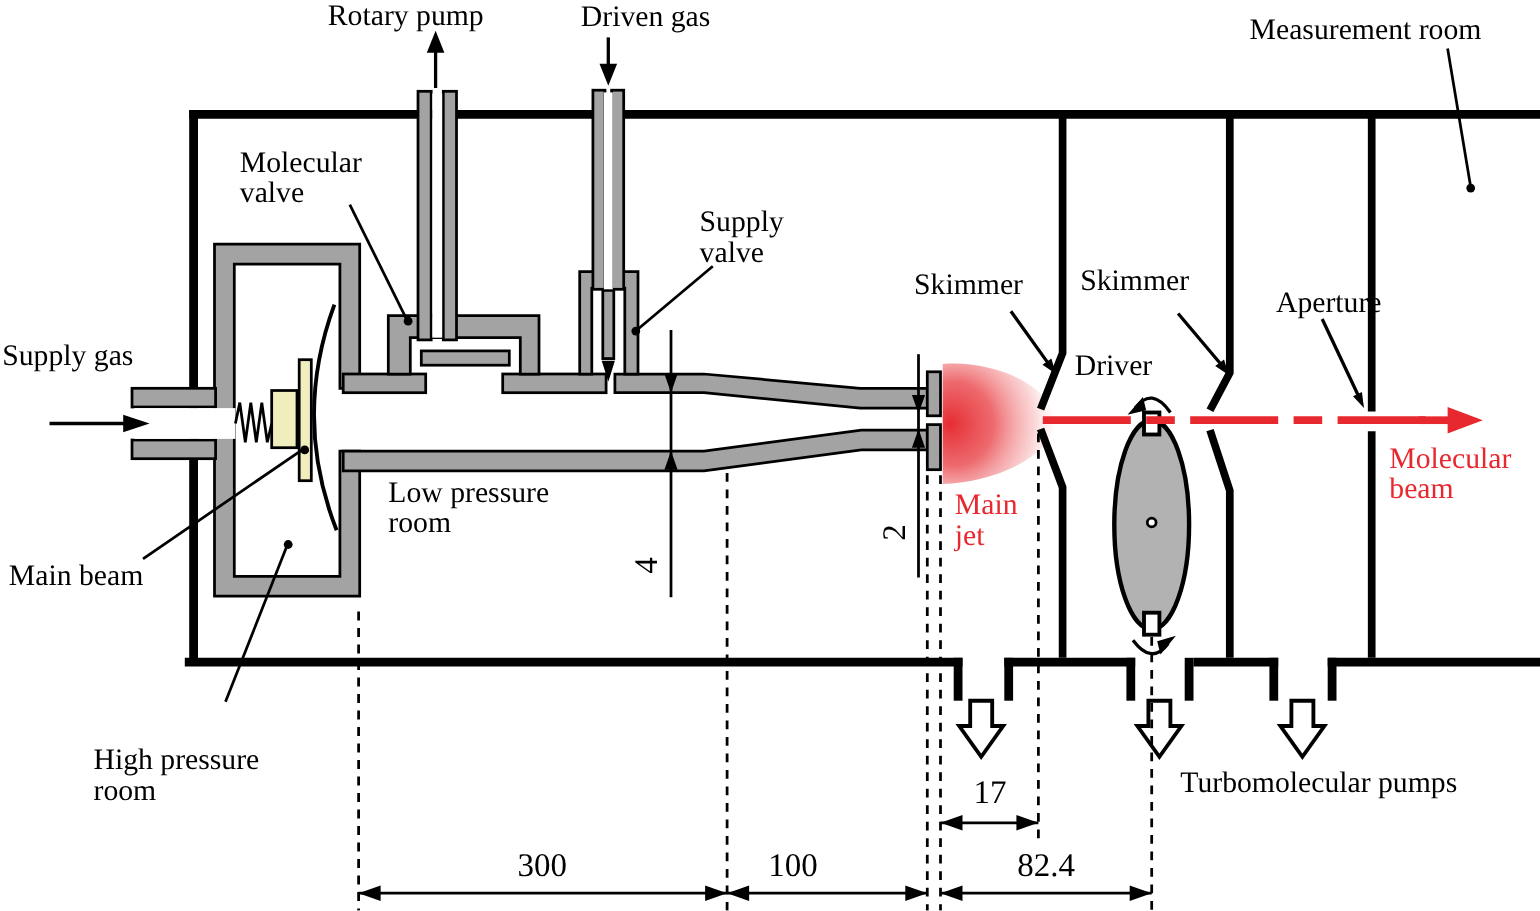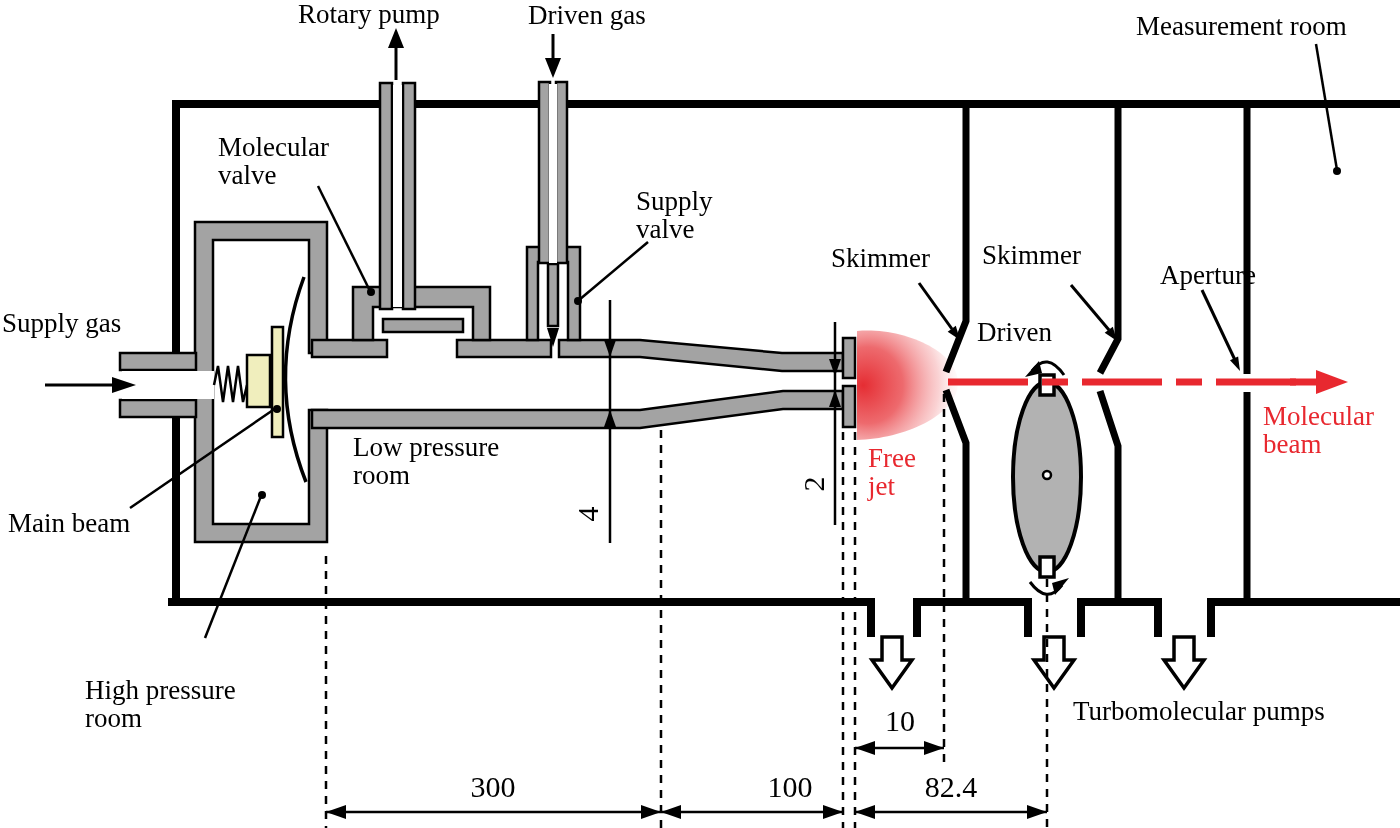--- a/index.html
+++ b/index.html
@@ -280,34 +280,34 @@
   </div>
 
   <div class="lbl" style="left:85px;top:676px">
     <span class="ln">High pressure</span>
     <span class="ln">room</span>
   </div>
 
   <div class="lbl" style="left:831px;top:244px">Skimmer</div>
   <div class="lbl" style="left:982px;top:241px">Skimmer</div>
   <div class="lbl" style="left:1160px;top:261px">Aperture</div>
-  <div class="lbl" style="left:977px;top:318px">Driven</div>
+  <div class="lbl" style="left:977px;top:318px">Driver</div>
 
   <div class="lbl red" style="left:868px;top:444px">
-    <span class="ln">Free</span>
+    <span class="ln">Main</span>
     <span class="ln">jet</span>
   </div>
 
   <div class="lbl" style="left:1073px;top:697px">Turbomolecular pumps</div>
 
   <div class="lbl red" style="left:1263px;top:402px">
     <span class="ln">Molecular</span>
     <span class="ln">beam</span>
   </div>
 
   <div class="dim" style="left:493px;top:787px">300</div>
-  <div class="dim" style="left:790px;top:787px">100</div>
+  <div class="dim" style="left:721px;top:787px">100</div>
   <div class="dim" style="left:951px;top:787px">82.4</div>
-  <div class="dim" style="left:900px;top:721px">10</div>
+  <div class="dim" style="left:900px;top:721px">17</div>
   <div class="dim rot" style="left:588px;top:514px">4</div>
   <div class="dim rot" style="left:814px;top:484px">2</div>
 
 </div>
 
 </body></html>

